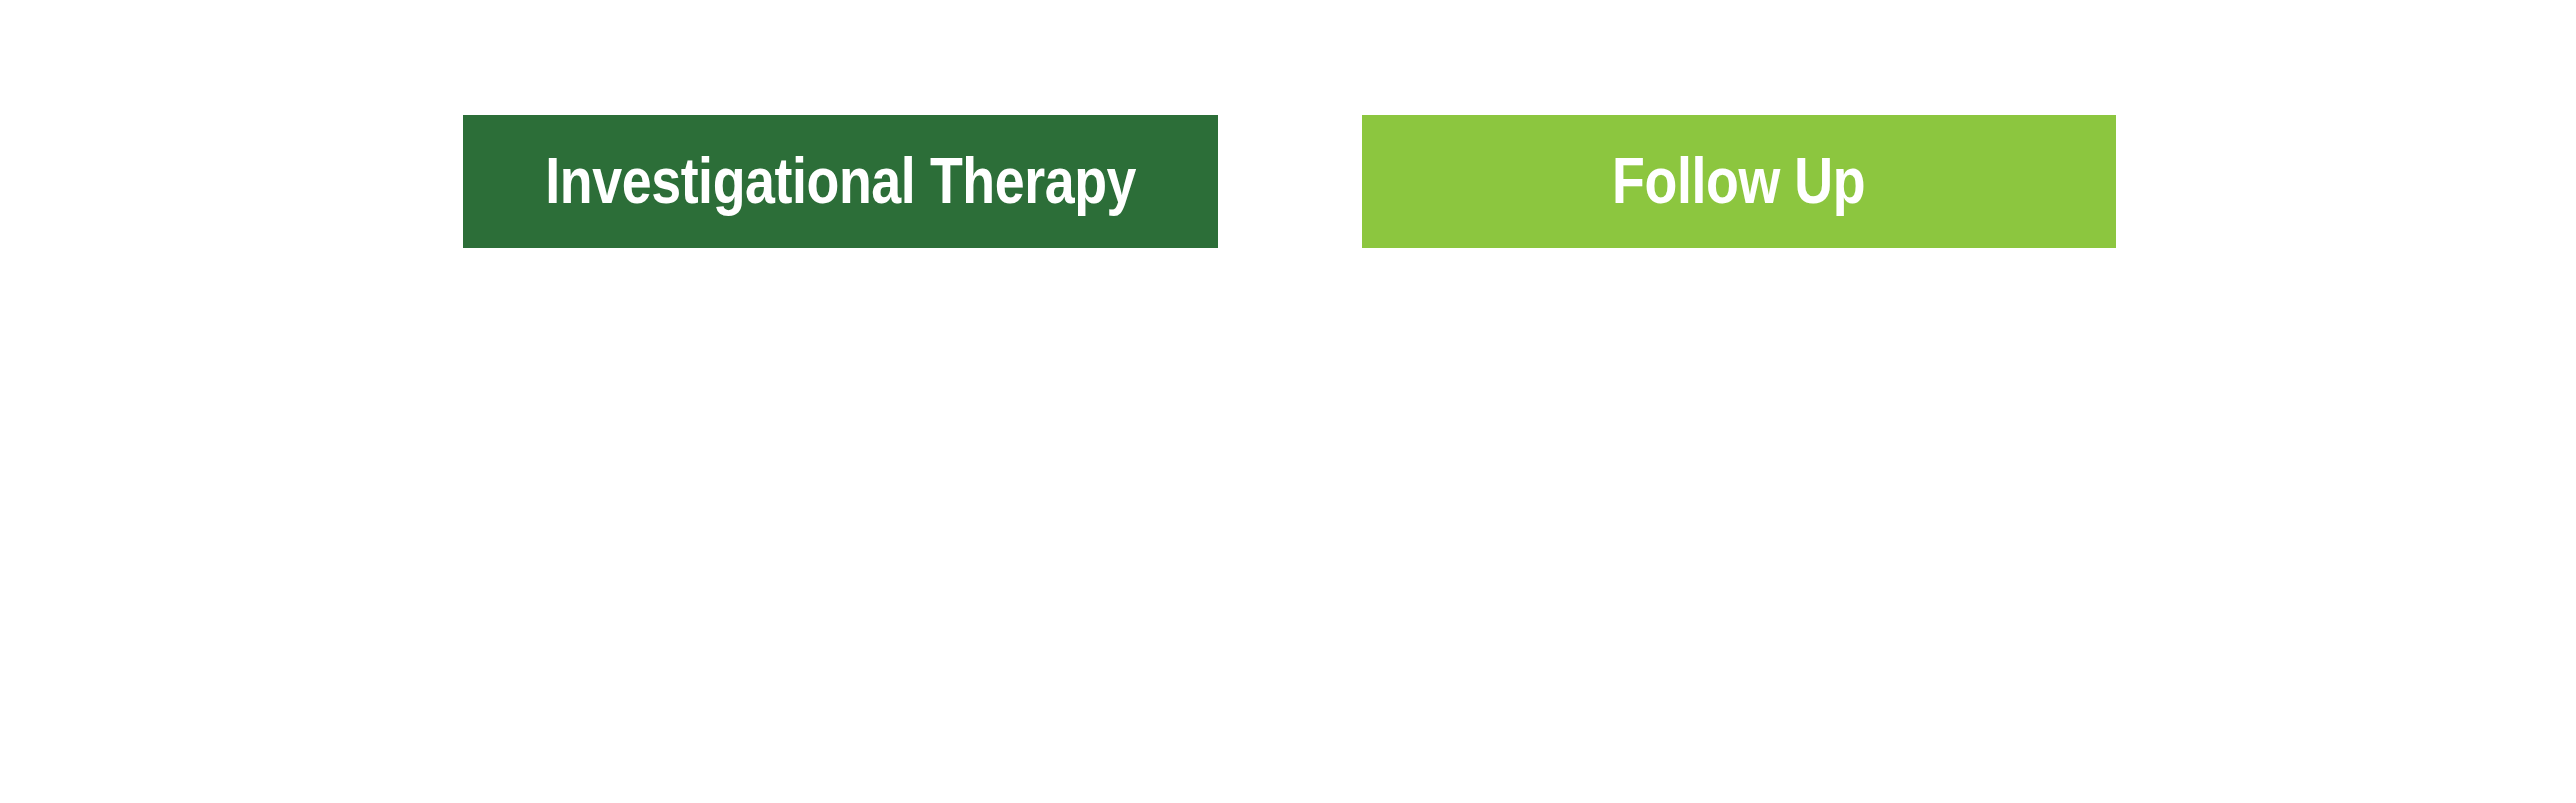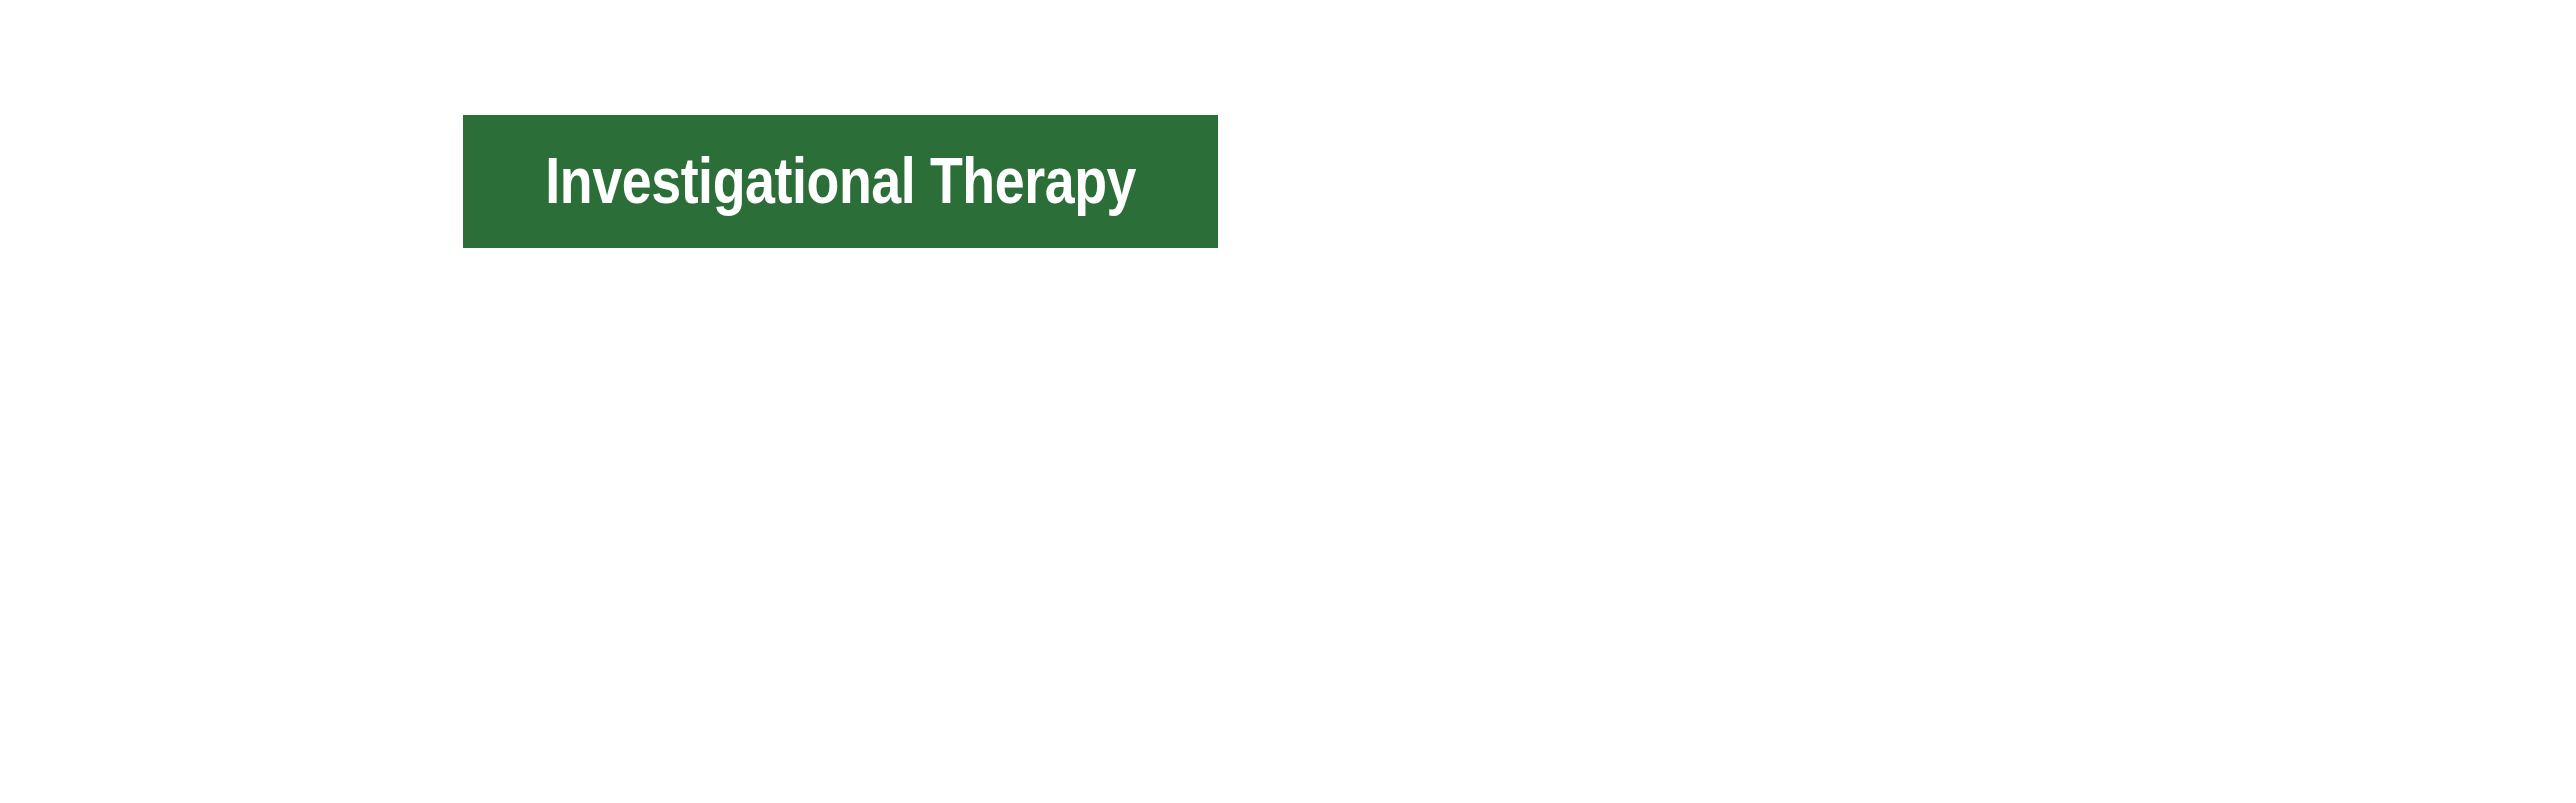--- a/index.html
+++ b/index.html
@@ -87,17 +87,20 @@
 </style>
 </head>
 <body>
 
 <div id="canvas">
 
   <div class="phase-button" id="btn-investigational-therapy">
     <span class="phase-label">Investigational Therapy</span>
   </div>
 
+  <div class="phase-button" id="btn-follow-up">
+    <span class="phase-label">Follow Up</span>
+  </div>
 
   <div id="content-area"></div>
 
 </div>
 
 
 </body></html>

